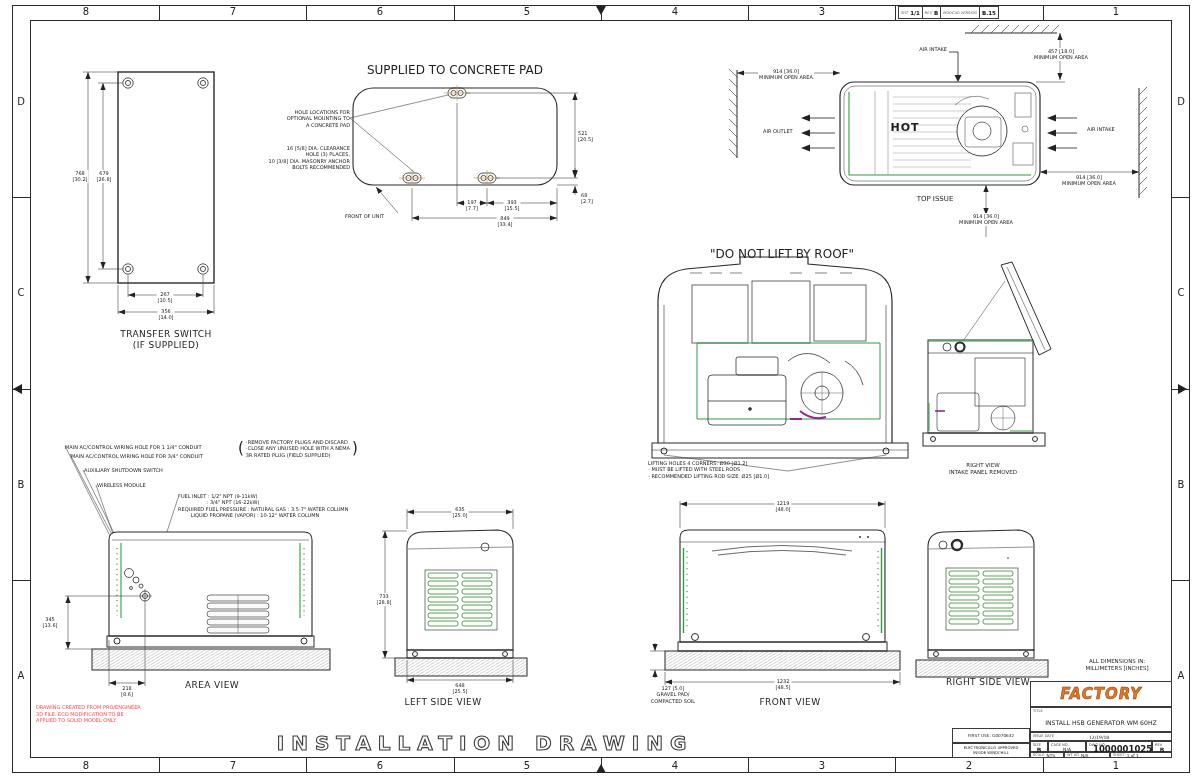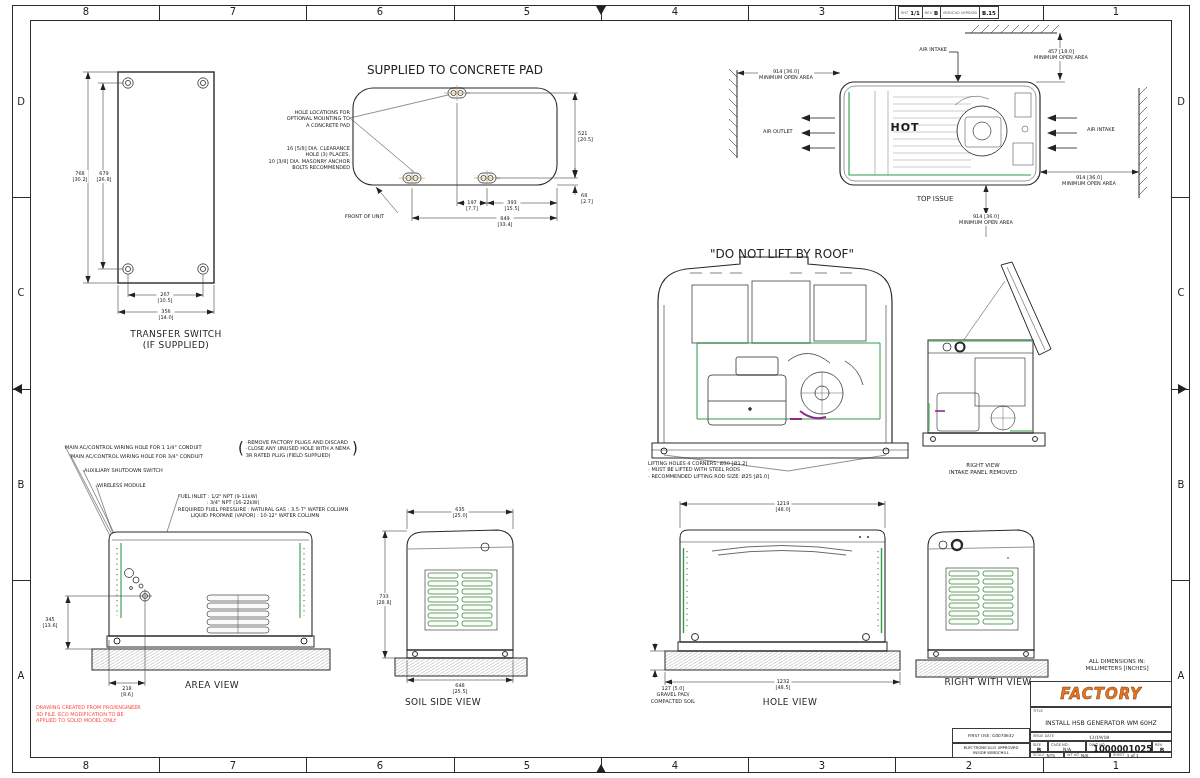--- a/index.html
+++ b/index.html
@@ -145,21 +145,21 @@
     </g>
   </svg>
   <div class="lbl dim ctr" style="left:80px;top:170px">768
 [30.2]</div>
   <div class="lbl dim ctr" style="left:104px;top:170px">679
 [26.8]</div>
   <div class="lbl dim ctr" style="left:165px;top:291px">267
 [10.5]</div>
   <div class="lbl dim ctr" style="left:166px;top:308px">356
 [14.0]</div>
-  <div class="view-label" style="left:176px;top:329px">TRANSFER SWITCH
+  <div class="view-label" style="left:166px;top:329px">TRANSFER SWITCH
 (IF SUPPLIED)</div>
 
   <div class="section-title" style="left:455px;top:63px">SUPPLIED TO CONCRETE PAD</div>
   <svg style="left:280px;top:58px" width="320" height="175" viewBox="0 0 320 175">
     <defs>
         <marker id="mB" markerWidth="9" markerHeight="7" refX="7" refY="2.6" orient="auto-start-reverse" markerUnits="userSpaceOnUse">
           <path d="M0,0 L7,2.6 L0,5.2 z" fill="#222"></path>
         </marker>
       </defs>
     <rect x="73" y="30" width="204" height="97" rx="20" fill="#fff" stroke="#2b2b2b" stroke-width="1.1"></rect>
@@ -469,21 +469,21 @@
         <circle cx="135" cy="151" r="2.5"></circle>
     </g>
     <rect x="25" y="155" width="132" height="18" fill="url(#hpG)" stroke="#2b2b2b" stroke-width="1"></rect>
   </svg>
   <div class="lbl dim ctr" style="left:460px;top:506px">635
 [25.0]</div>
   <div class="lbl dim ctr" style="left:384px;top:593px">733
 [28.8]</div>
   <div class="lbl dim ctr" style="left:460px;top:682px">648
 [25.5]</div>
-  <div class="view-label" style="left:443px;top:697px">SOIL SIDE VIEW</div>
+  <div class="view-label" style="left:443px;top:697px">LEFT SIDE VIEW</div>
 
   <svg style="left:638px;top:493px" width="275" height="215" viewBox="0 0 275 215">
     <defs>
       <marker id="mH" markerWidth="9" markerHeight="7" refX="7" refY="2.6" orient="auto-start-reverse" markerUnits="userSpaceOnUse">
           <path d="M0,0 L7,2.6 L0,5.2 z" fill="#222"></path>
         </marker>
       <pattern id="hpH" width="5" height="3" patternUnits="userSpaceOnUse">
           <path d="M0,3 l5,-3" stroke="#888" stroke-width="0.4"></path>
         </pattern>
     </defs>
@@ -514,21 +514,21 @@
     </g>
     <rect x="27" y="158" width="235" height="19" fill="url(#hpH)" stroke="#2b2b2b" stroke-width="1"></rect>
   </svg>
   <div class="lbl dim ctr" style="left:783px;top:500px">1219
 [48.0]</div>
   <div class="lbl dim ctr" style="left:783px;top:678px">1232
 [48.5]</div>
   <div class="lbl ctr" style="left:673px;top:685px">127 [5.0]
 GRAVEL PAD/
 COMPACTED SOIL</div>
-  <div class="view-label" style="left:790px;top:697px">HOLE VIEW</div>
+  <div class="view-label" style="left:790px;top:697px">FRONT VIEW</div>
 
   <svg style="left:903px;top:503px" width="165" height="200" viewBox="0 0 165 200">
     <defs>
       <pattern id="hpI" width="5" height="3" patternUnits="userSpaceOnUse">
           <path d="M0,3 l5,-3" stroke="#888" stroke-width="0.4"></path>
         </pattern>
     </defs>
     <g stroke="#2b2b2b" stroke-width="1.1" fill="#fff">
       <path d="M25,147 V44 Q25,30 40,29 L116,27 Q131,29 131,42 V147 Z"></path>
       <path d="M26,46 L130,44" stroke-width="0.5"></path>
@@ -553,27 +553,28 @@
       <rect x="46" y="116" width="30" height="5" rx="2"></rect>
         <rect x="80" y="116" width="30" height="5" rx="2"></rect>
     </g>
     <g stroke="#2b2b2b" stroke-width="1" fill="none">
       <rect x="25" y="147" width="106" height="8"></rect>
       <circle cx="33" cy="151" r="2.5"></circle>
         <circle cx="123" cy="151" r="2.5"></circle>
     </g>
     <rect x="13" y="157" width="132" height="17" fill="url(#hpI)" stroke="#2b2b2b" stroke-width="1"></rect>
   </svg>
-  <div class="view-label" style="left:988px;top:677px">RIGHT WITH VIEW</div>
+  <div class="view-label" style="left:988px;top:677px">RIGHT SIDE VIEW</div>
 
   <div class="lbl ctr" style="left:1117px;top:658px;font-size:5.5px">ALL DIMENSIONS IN:
 MILLIMETERS [INCHES]</div>
   <div class="rednote" style="left:36px;top:704px">DRAWING CREATED FROM PRO/ENGINEER
 3D FILE. ECO MODIFICATION TO BE
 APPLIED TO SOLID MODEL ONLY.</div>
+  <div class="outline-text" style="left:485px;top:731px">INSTALLATION DRAWING</div>
 
   <div class="tb" style="left:952px;top:728px;width:78px;height:15px;display:flex;align-items:center;justify-content:center">
     <span style="font-size:4.2px">FIRST USE: G0070632</span>
   </div>
   <div class="tb" style="left:952px;top:743px;width:78px;height:15px;display:flex;align-items:center;justify-content:center;text-align:center">
     <span style="font-size:3.8px;white-space:pre-line;line-height:1.3">ELECTRONICALLY APPROVED
 INSIDE WINDCHILL</span>
   </div>
 
   <div class="tb" style="left:1030px;top:681px;width:142px;height:26px;display:flex;align-items:center;justify-content:center">

